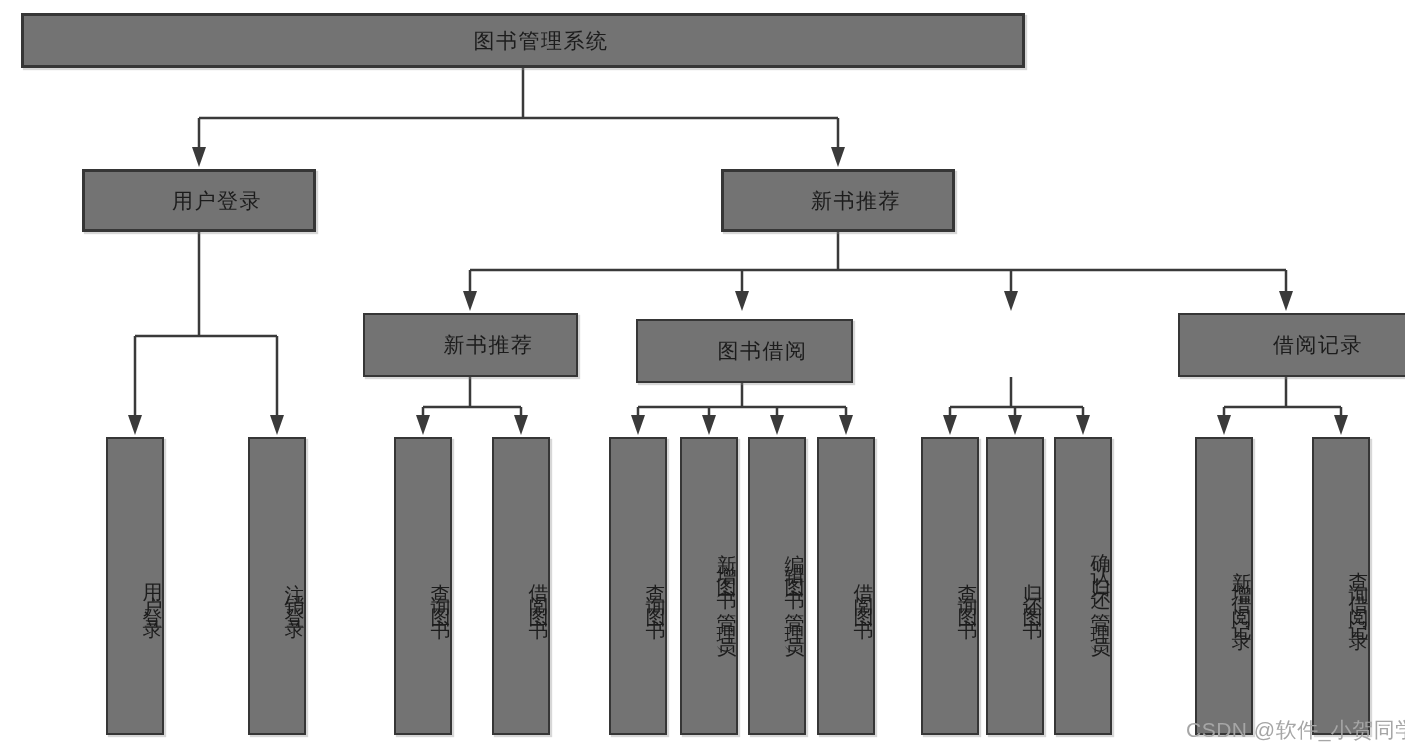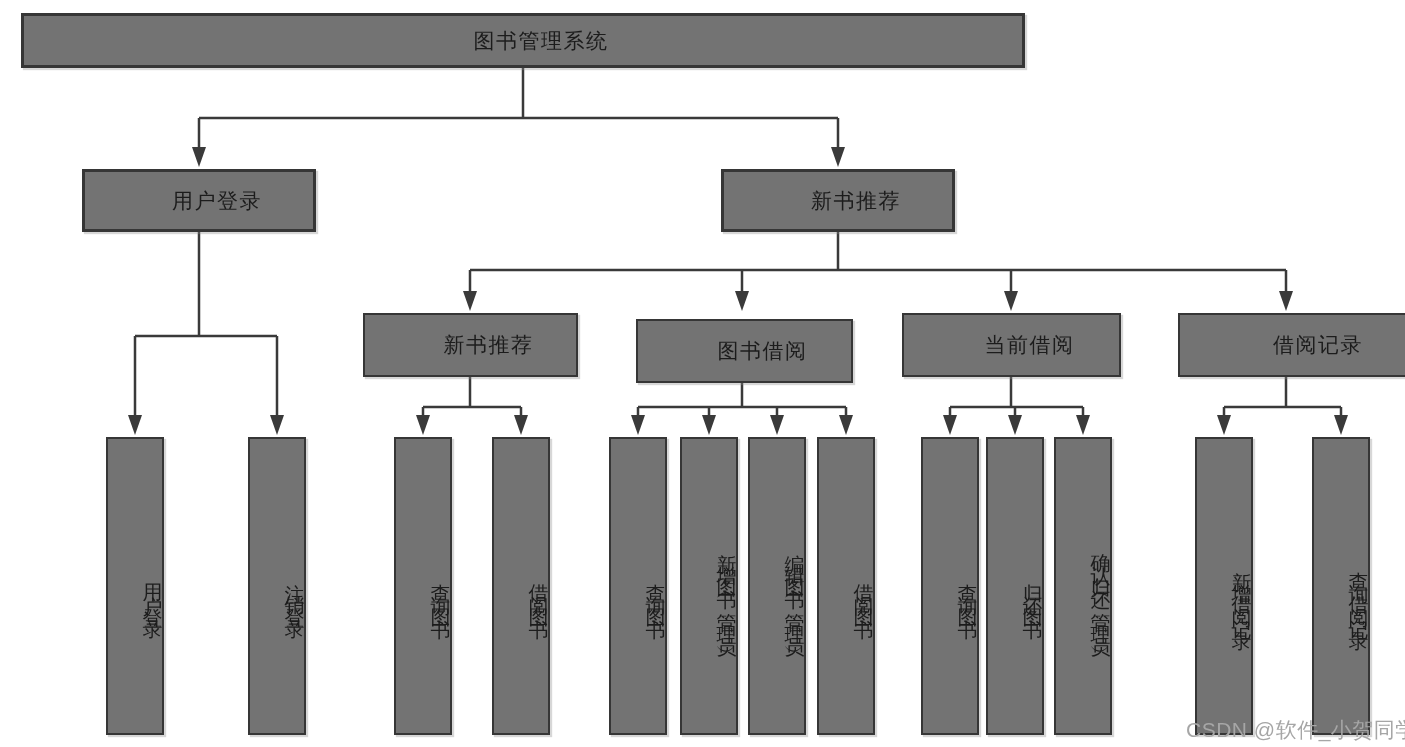--- a/index.html
+++ b/index.html
@@ -103,23 +103,20 @@
   <div class="box hbox" style="left:721px; top:169px; width:234px; height:63px;">
     <span>新书推荐</span>
   </div>
 
   <div class="box hbox thin" style="left:363px; top:313px; width:215px; height:64px;">
     <span>新书推荐</span>
   </div>
   <div class="box hbox thin" style="left:636px; top:319px; width:217px; height:64px;">
     <span>图书借阅</span>
   </div>
-  <div class="box hbox thin" style="left:902px; top:313px; width:219px; height:64px;">
-    <span>当前借阅</span>
-  </div>
   <div class="box hbox thin" style="left:1178px; top:313px; width:244px; height:64px;">
     <span>借阅记录</span>
   </div>
 
   <div class="box vbox" style="left:106px;">
     <span class="vtext">用户登录</span>
   </div>
   <div class="box vbox" style="left:248px;">
     <span class="vtext">注销登录</span>
   </div>

